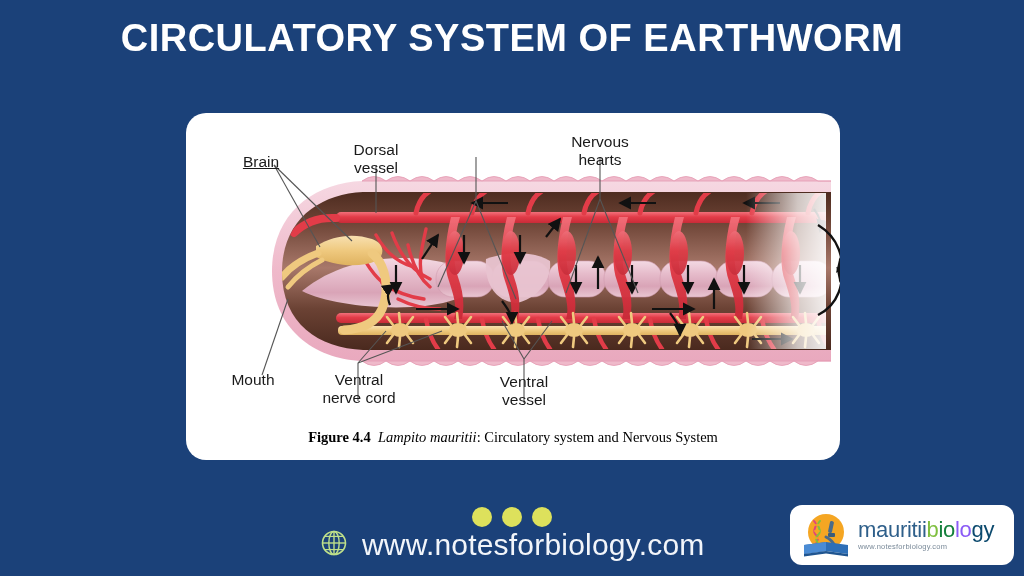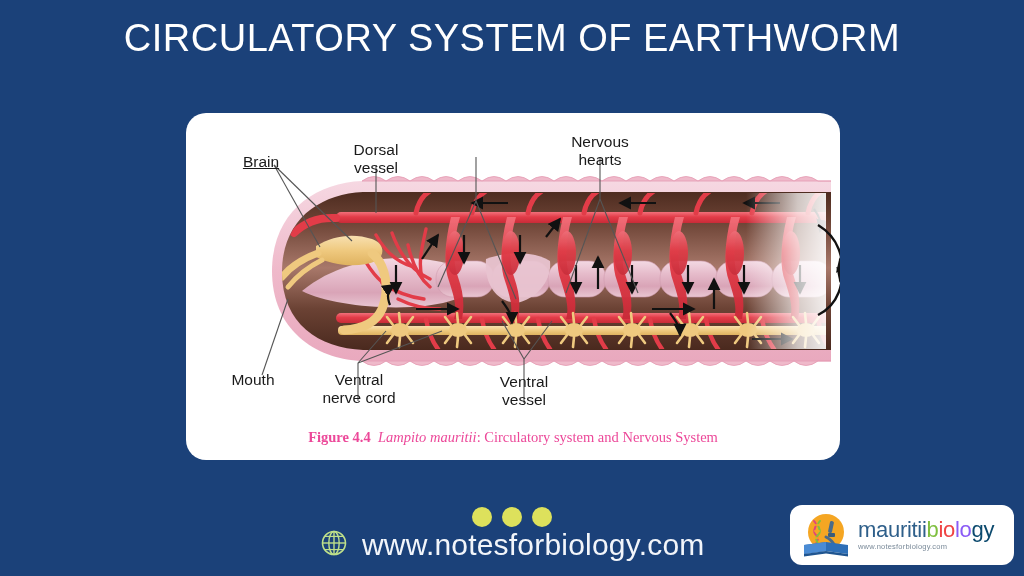--- a/index.html
+++ b/index.html
@@ -7,41 +7,41 @@
     width:1024px;height:576px;overflow:hidden;
     background:#1B4179;
     font-family:"Liberation Sans", sans-serif;
     position:relative;
   }
   
   #slide-title{
     position:absolute;left:0;top:16px;width:1024px;
     text-align:center;
     color:#FFFFFF;
-    font-size:38px;font-weight:normal;
+    font-size:38px;font-weight:bold;
     letter-spacing:0.5px;
     line-height:44px;
     white-space:nowrap;
   }
   
   #figure-panel{
     position:absolute;left:186px;top:113px;
     width:654px;height:347px;
     background:#FFFFFF;border-radius:20px;
     overflow:hidden;
   }
   
   #diagram{
     position:absolute;left:0;top:0;width:654px;height:310px;
   }
   #figure-caption{
     position:absolute;left:0;bottom:14px;width:654px;
     text-align:center;
     font-family:"Liberation Serif", serif;
-    font-size:14.5px;color:#ec4899;
+    font-size:14.5px;color:#000000;
     white-space:nowrap;
   }
   #figure-caption .fig-num{font-weight:bold;}
   #figure-caption .sci-name{font-style:italic;}
 
   
   .diag-label{
     position:absolute;
     font-family:"Liberation Sans", sans-serif;
     font-size:15.5px;line-height:18px;
@@ -74,21 +74,21 @@
     position:absolute;left:790px;top:505px;
     width:224px;height:60px;
     background:#FFFFFF;border-radius:12px;
     display:flex;align-items:center;
   }
   #logo-mark{width:56px;height:48px;margin-left:8px;flex:none;}
   #logo-wordmark{margin-left:4px;}
   #logo-name{font-size:22px;line-height:22px;letter-spacing:-0.3px;}
   #logo-name .n1{color:#2E5F8A;}
   #logo-name .n2{color:#7FBF3F;}
-  #logo-name .n3{color:#ef4444;}
+  #logo-name .n3{color:#15803d;}
   #logo-name .n4{color:#8b5cf6;}
   #logo-name .n5{color:#0c4a6e;}
   #logo-sub{
     font-size:7.5px;color:#7a8a99;letter-spacing:0.2px;margin-top:1px;
   }
 </style>
 </head>
 <body>
 
 <div id="slide-title">CIRCULATORY SYSTEM OF EARTHWORM</div>

